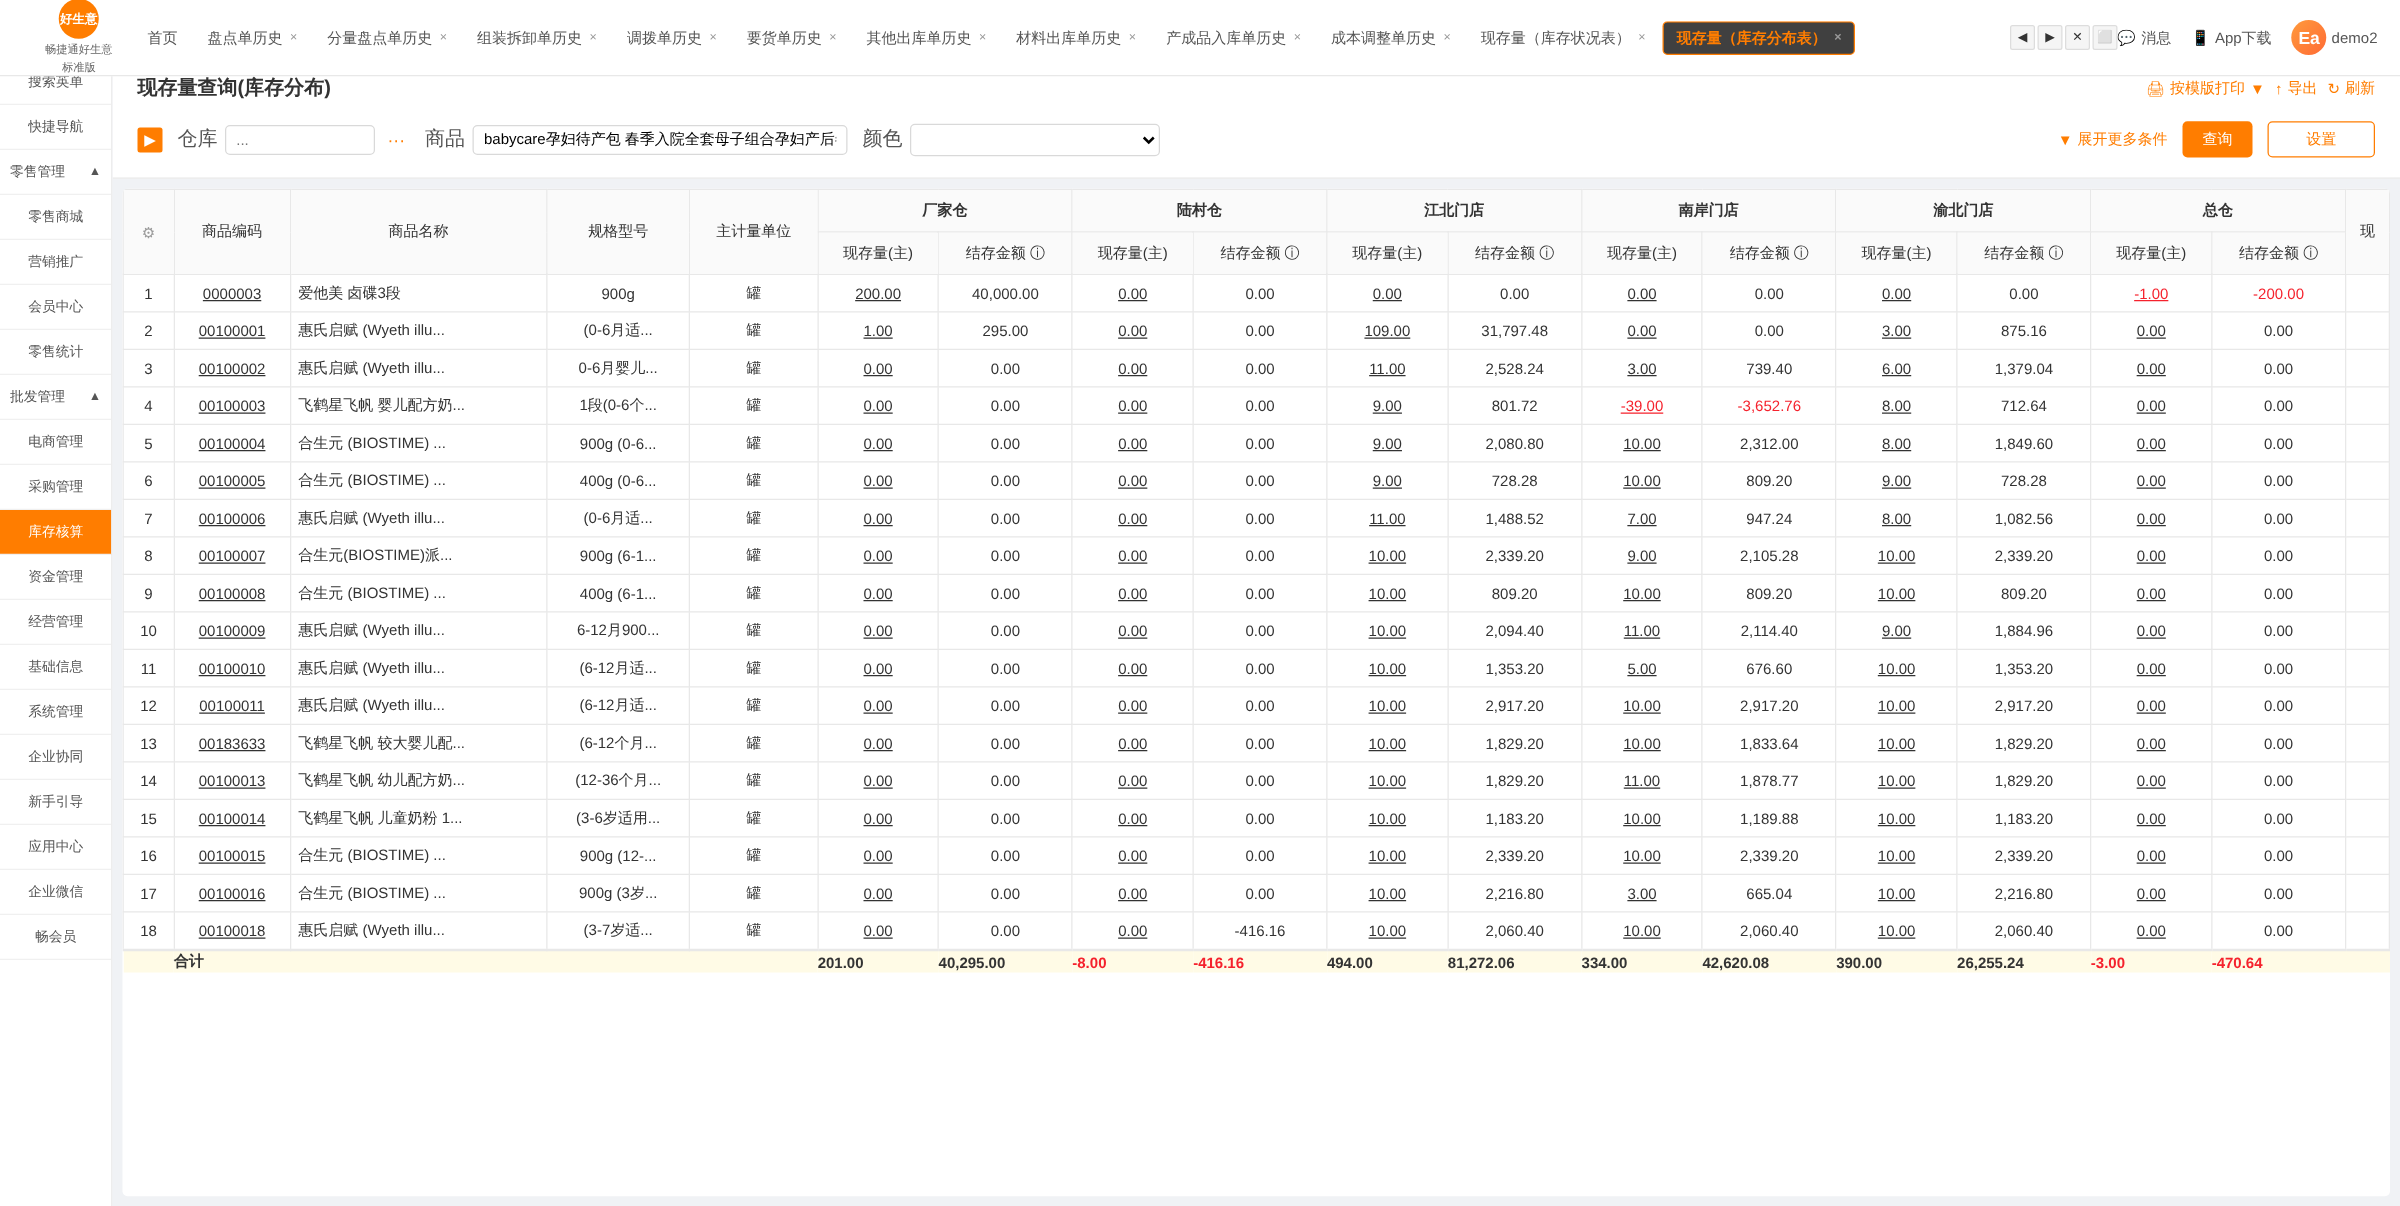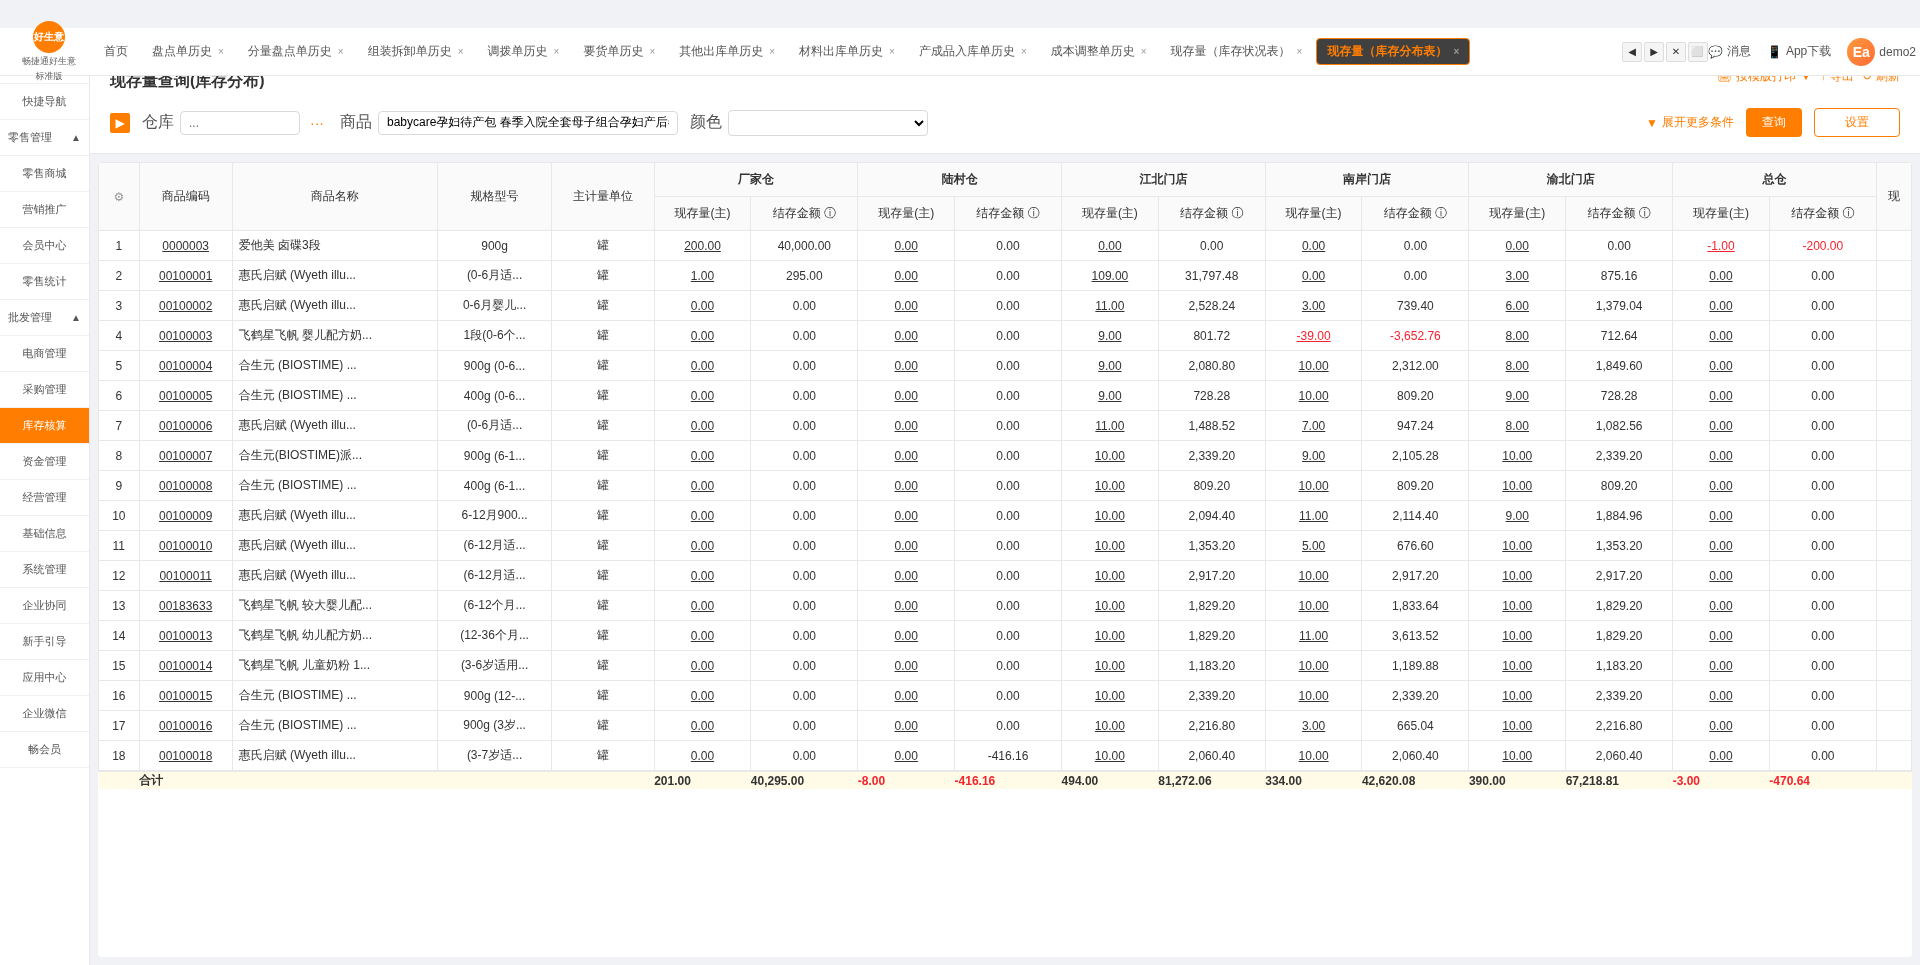--- a/index.html
+++ b/index.html
@@ -1,29 +1,28 @@
 <!DOCTYPE html>
 <html><head>
   <meta charset="utf-8">
   <style>
     * { box-sizing: border-box; margin: 0; padding: 0; }
     body { font-family: 'Microsoft YaHei', Arial, sans-serif; font-size: 12px; background: #f0f2f5; color: #333; overflow: hidden; }
     
     
     .top-bar {
-      height: 48px;
+      height: 61px;
       background: #fff;
       display: flex;
       align-items: center;
-      padding: 0 4px;
+      padding: 0 18px;
       border-bottom: 1px solid #e8e8e8;
       position: fixed;
       top: 0; left: 0; right: 0;
       z-index: 100;
-      margin-top: 28px;
     }
     .logo-area {
       width: 90px;
       display: flex;
       flex-direction: column;
       align-items: center;
       justify-content: center;
     }
     .logo-icon {
       width: 32px; height: 32px;
@@ -112,21 +111,21 @@
     .page-header {
       background: #fff;
       padding: 12px 20px 8px;
       border-bottom: 1px solid #e8e8e8;
     }
     .page-title-row {
       display: flex; align-items: center; justify-content: space-between;
       margin-bottom: 8px;
     }
     .page-title {
-      font-size: 16px; font-weight: bold; color: #333; margin-top: 11px;
+      font-size: 16px; font-weight: bold; color: #333;
     }
     .header-actions {
       display: flex; gap: 8px; align-items: center;
     }
     .btn-link {
       color: #ff7d00; font-size: 12px; cursor: pointer;
       display: flex; align-items: center; gap: 4px;
     }
     
     
@@ -685,21 +684,21 @@
               <td class="text-left">飞鹤星飞帆 幼儿配方奶...</td>
               <td class="">(12-36个月...</td>
               <td class="">罐</td>
               <td class="underline">0.00</td>
               <td class="">0.00</td>
               <td class="underline">0.00</td>
               <td class="">0.00</td>
               <td class="underline">10.00</td>
               <td class="">1,829.20</td>
               <td class="underline ">11.00</td>
-              <td class="">3,613.52</td>
+              <td class="">1,878.77</td>
               <td class="underline">10.00</td>
               <td class="">1,829.20</td>
               <td class="underline ">0.00</td>
               <td class="">0.00</td>
               <td class=""></td>
             </tr>
             <tr>
               <td class="">15</td>
               <td class="underline">00100014</td>
               <td class="text-left">飞鹤星飞帆 儿童奶粉 1...</td>
@@ -787,21 +786,21 @@
               <td colspan="4">合计</td>
               <td>201.00</td>
               <td>40,295.00</td>
               <td class="red">-8.00</td>
               <td class="red">-416.16</td>
               <td>494.00</td>
               <td>81,272.06</td>
               <td>334.00</td>
               <td>42,620.08</td>
               <td>390.00</td>
-              <td>67,218.81</td>
+              <td>26,255.24</td>
               <td class="red">-3.00</td>
               <td class="red">-470.64</td>
               <td></td>
             </tr>
           </tfoot>
       </table>
     </div>
   </div>
 </div>
 

